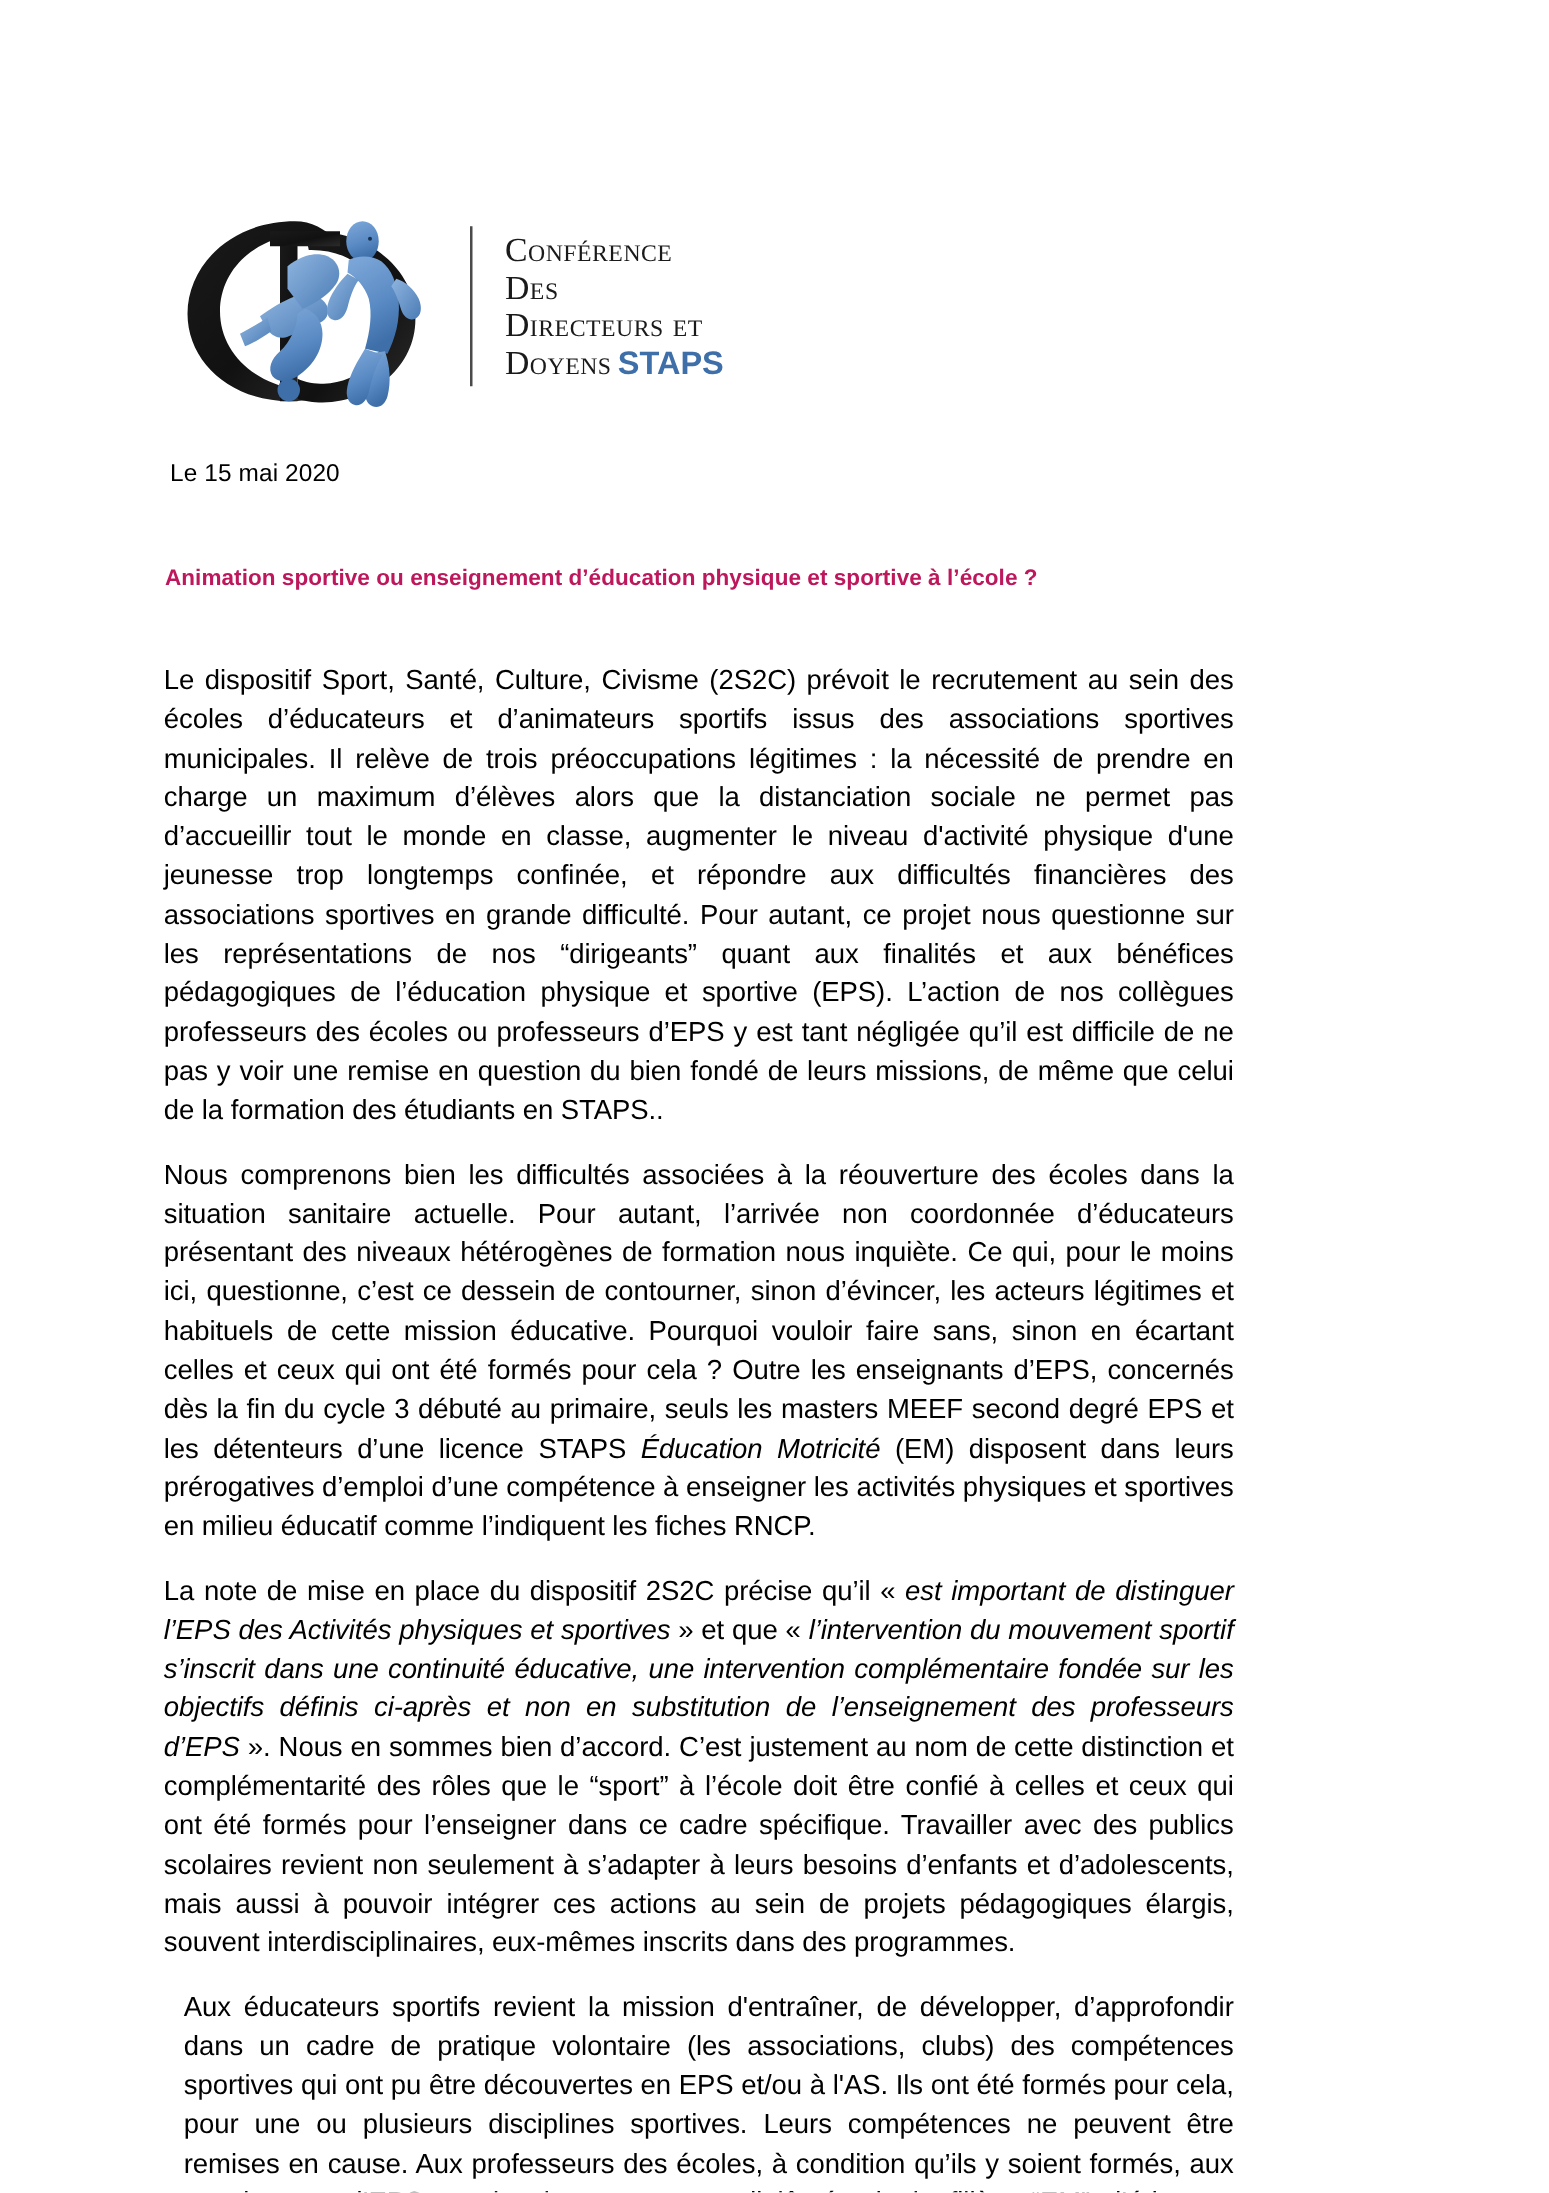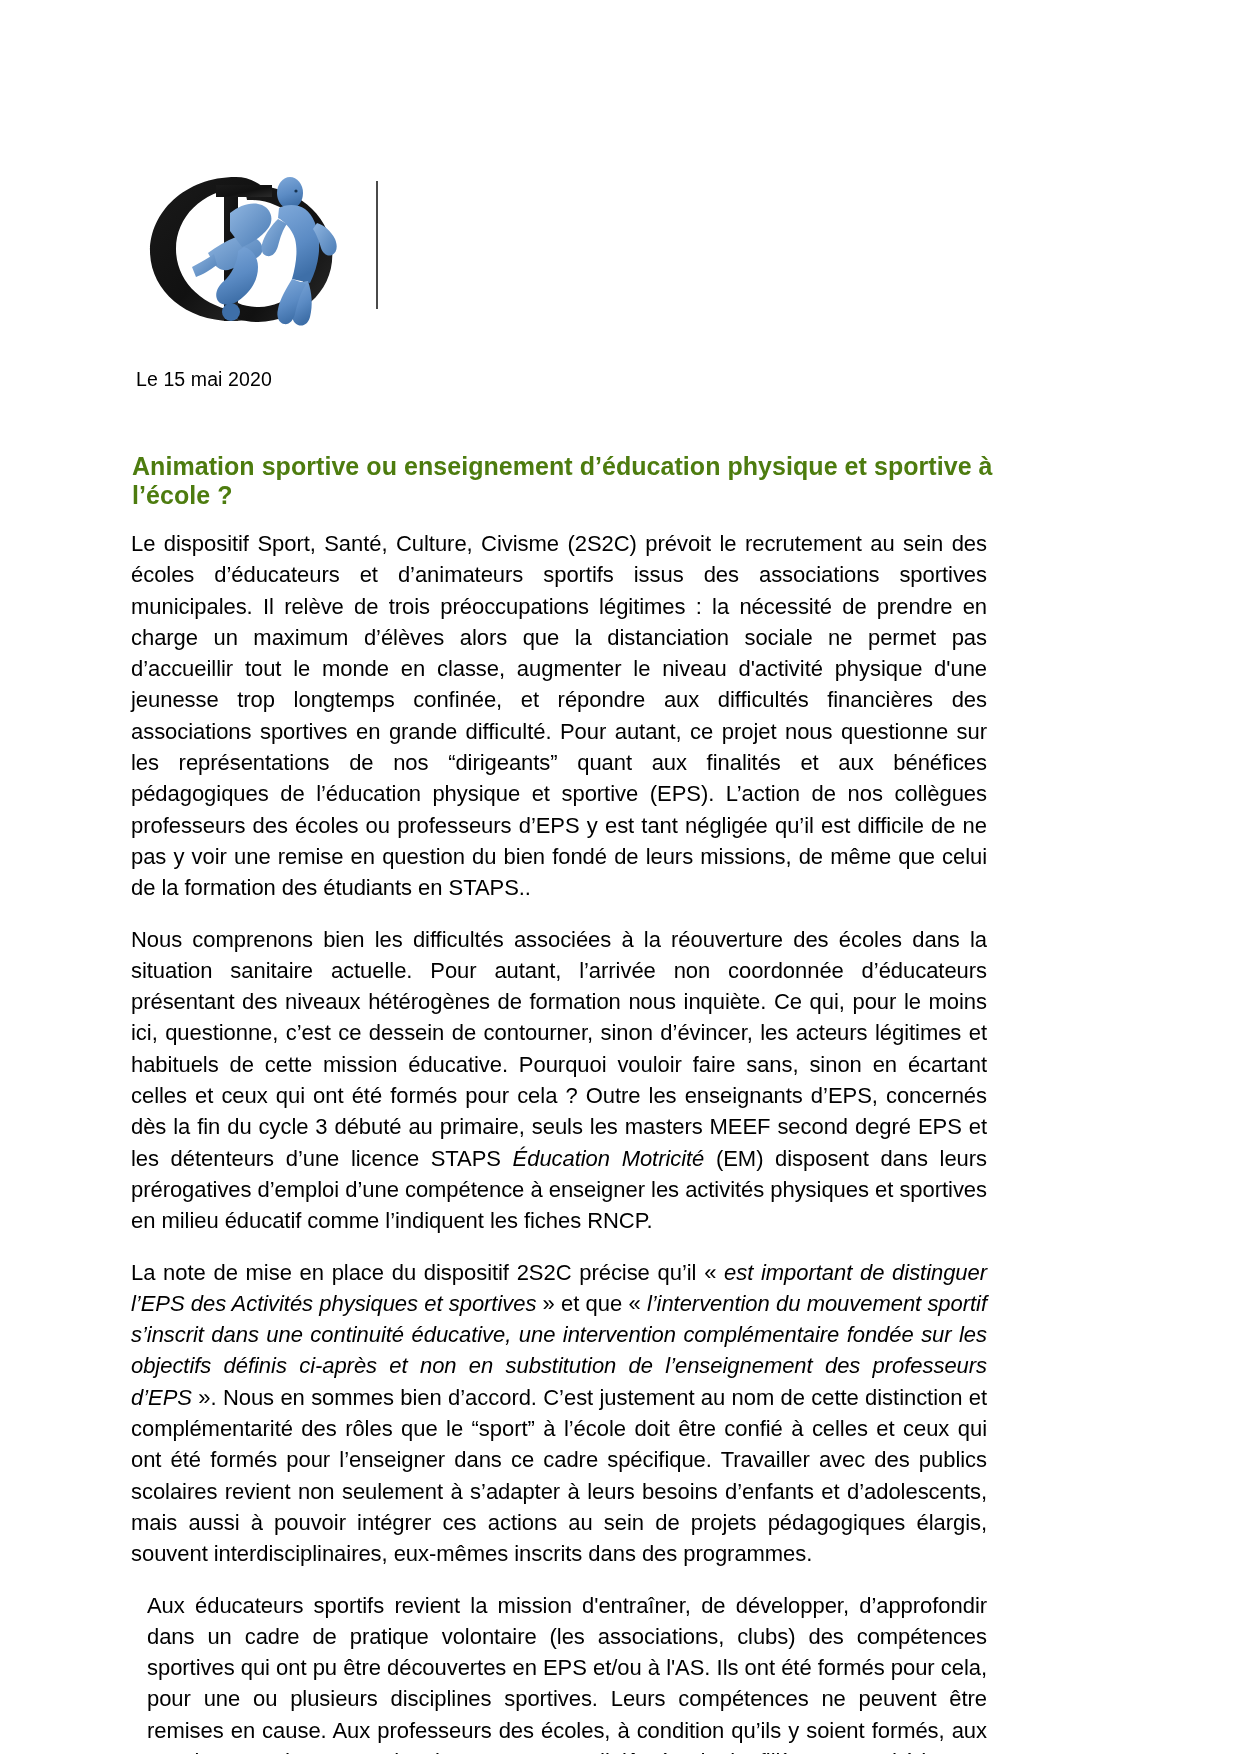--- a/index.html
+++ b/index.html
@@ -71,23 +71,23 @@
     font-size: 19.5px;
     color: #000000;
     letter-spacing: 0.1px;
   }
 
   .doc-title {
     position: absolute;
     left: 132px;
     top: 452px;
     width: 880px;
-    font-size: 25px;
+    font-size: 18px;
     font-weight: bold;
-    color: #4d7c0f;
+    color: #be185d;
     letter-spacing: 0.05px;
   }
 
   .doc-body {
     position: absolute;
     left: 131px;
     top: 528px;
     width: 856px;
   }
   .para {
@@ -161,20 +161,26 @@
                  C140 96 144 92 146 85 C148 77 151 68 155 63 Z" fill="url(#gBlue2)"></path>
         <path d="M176 120 C180 132 181 144 178 156 C176 163 171 166 166 164
                  C161 162 159 156 161 149 C164 139 164 130 162 122 Z" fill="url(#gBlue)"></path>
         <path d="M160 118 C154 128 148 138 146 148 C144 156 147 162 152 163
                  C157 164 161 160 163 153 C165 143 169 131 174 123 Z" fill="url(#gBlue)"></path>
       </svg>
     </div>
 
     <div class="logo-divider"></div>
 
+    <div class="logo-words">
+      <div class="lw-line">Conférence</div>
+      <div class="lw-line">Des</div>
+      <div class="lw-line">Directeurs et</div>
+      <div class="lw-line"><span>Doyens</span><span class="lw-staps">STAPS</span></div>
+    </div>
   </div>
 
   <div class="doc-date">Le 15 mai 2020</div>
 
   <div class="doc-title">Animation sportive ou enseignement d’éducation physique et sportive à l’école ?</div>
 
   <div class="doc-body">
     <p class="para">Le dispositif Sport, Santé, Culture, Civisme (2S2C) prévoit le recrutement au sein des écoles d’éducateurs et d’animateurs sportifs issus des associations sportives municipales. Il relève de trois préoccupations légitimes :  la nécessité de prendre en charge un maximum d’élèves alors que la distanciation sociale ne permet pas d’accueillir tout le monde en classe, augmenter le niveau d'activité physique d'une jeunesse trop longtemps confinée, et répondre aux difficultés financières des associations sportives en grande difficulté. Pour autant, ce projet nous questionne sur les représentations de nos “dirigeants” quant aux finalités et aux bénéfices pédagogiques de l’éducation physique et sportive (EPS). L’action de nos collègues professeurs des écoles ou professeurs d’EPS y est tant négligée qu’il est difficile de ne pas y voir une remise en question du bien fondé de leurs missions, de même que celui de la formation des étudiants en STAPS..</p>
     <p class="para">Nous comprenons bien les difficultés associées à la réouverture des écoles dans la situation sanitaire actuelle. Pour autant, l’arrivée non coordonnée d’éducateurs présentant des niveaux hétérogènes de formation nous inquiète. Ce qui, pour le moins ici, questionne, c’est ce dessein de contourner, sinon d’évincer, les acteurs légitimes et habituels de cette mission éducative. Pourquoi vouloir faire sans, sinon en écartant celles et ceux qui ont été formés pour cela ? Outre les enseignants d’EPS, concernés dès la fin du cycle 3 débuté au primaire, seuls les masters MEEF second degré EPS et les détenteurs d’une licence STAPS <i>Éducation Motricité</i> (EM) disposent dans leurs prérogatives d’emploi d’une compétence à enseigner les activités physiques et sportives en milieu éducatif comme l’indiquent les fiches RNCP.</p>
     <p class="para">La note de mise en place du dispositif 2S2C précise qu’il « <i>est important de distinguer l’EPS des Activités physiques et sportives</i> » et que « <i>l’intervention du mouvement sportif s’inscrit dans une continuité éducative, une intervention complémentaire fondée sur les objectifs définis ci-après et non en substitution de l’enseignement des professeurs d’EPS</i> ». Nous en sommes bien d’accord. C’est justement au nom de cette distinction et complémentarité des rôles que le “sport” à l’école doit être confié à celles et ceux qui ont été formés pour l’enseigner dans ce cadre spécifique. Travailler avec des publics scolaires revient non seulement à s’adapter à leurs besoins d’enfants et d’adolescents, mais aussi à pouvoir intégrer ces actions au sein de projets pédagogiques élargis, souvent interdisciplinaires, eux-mêmes inscrits dans des programmes.</p>

